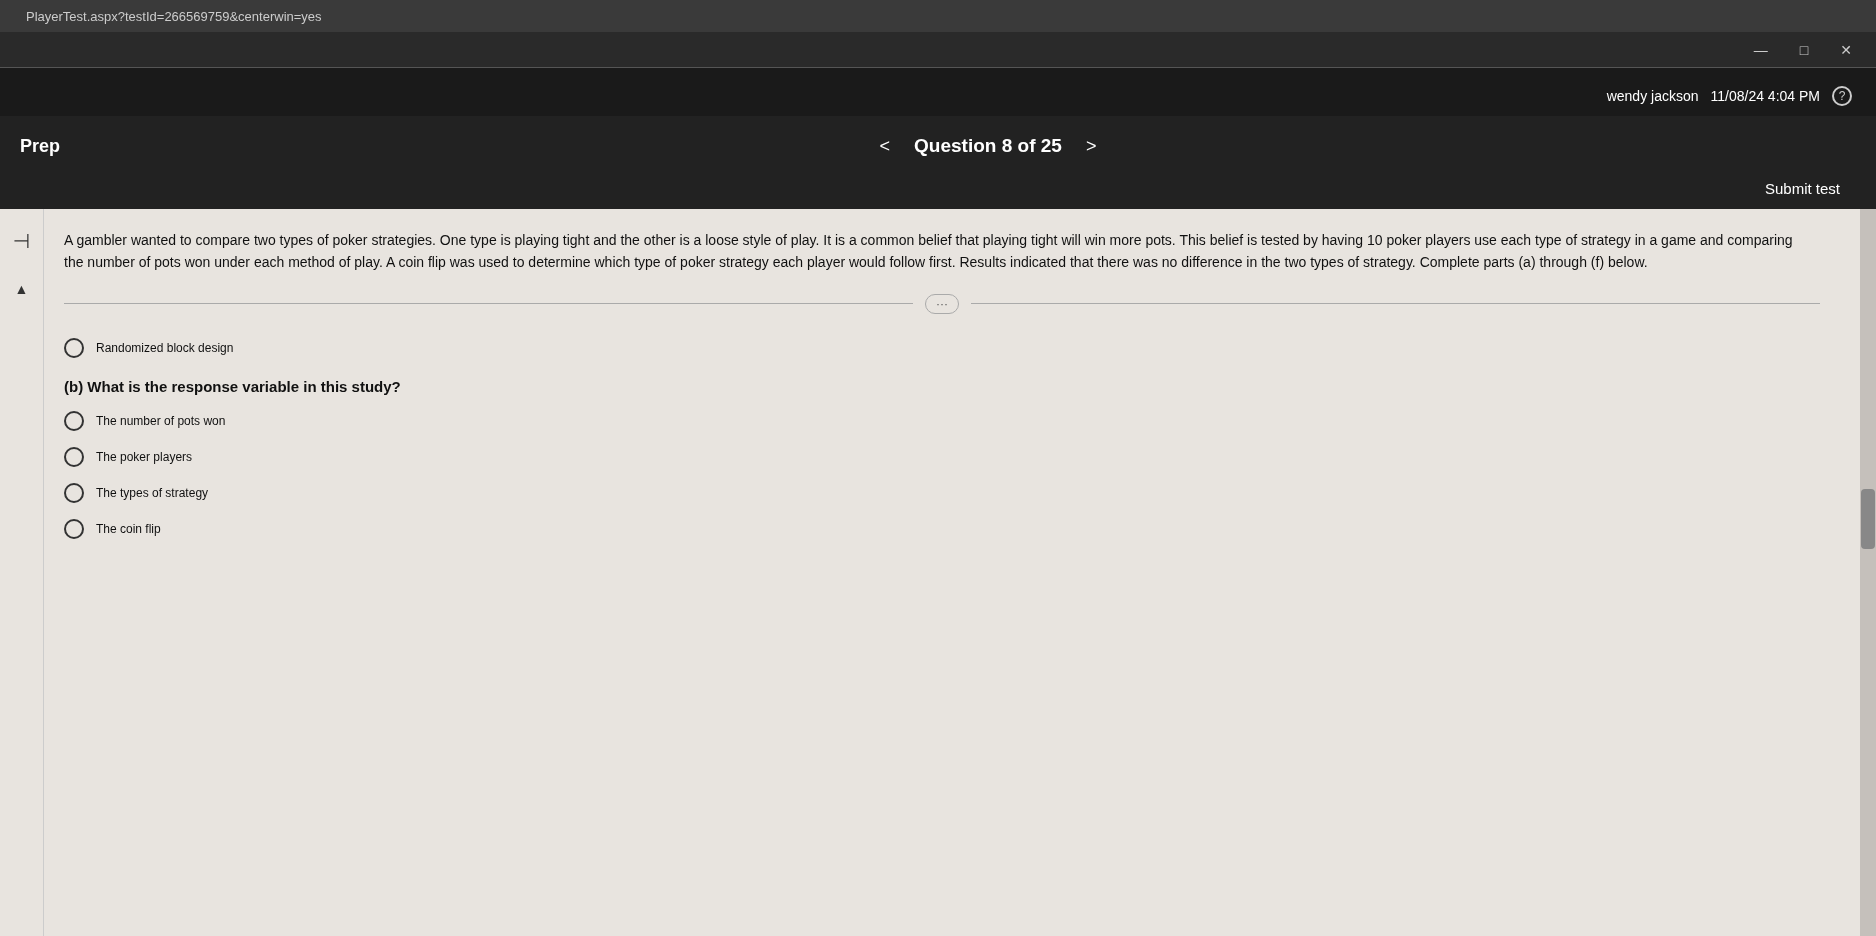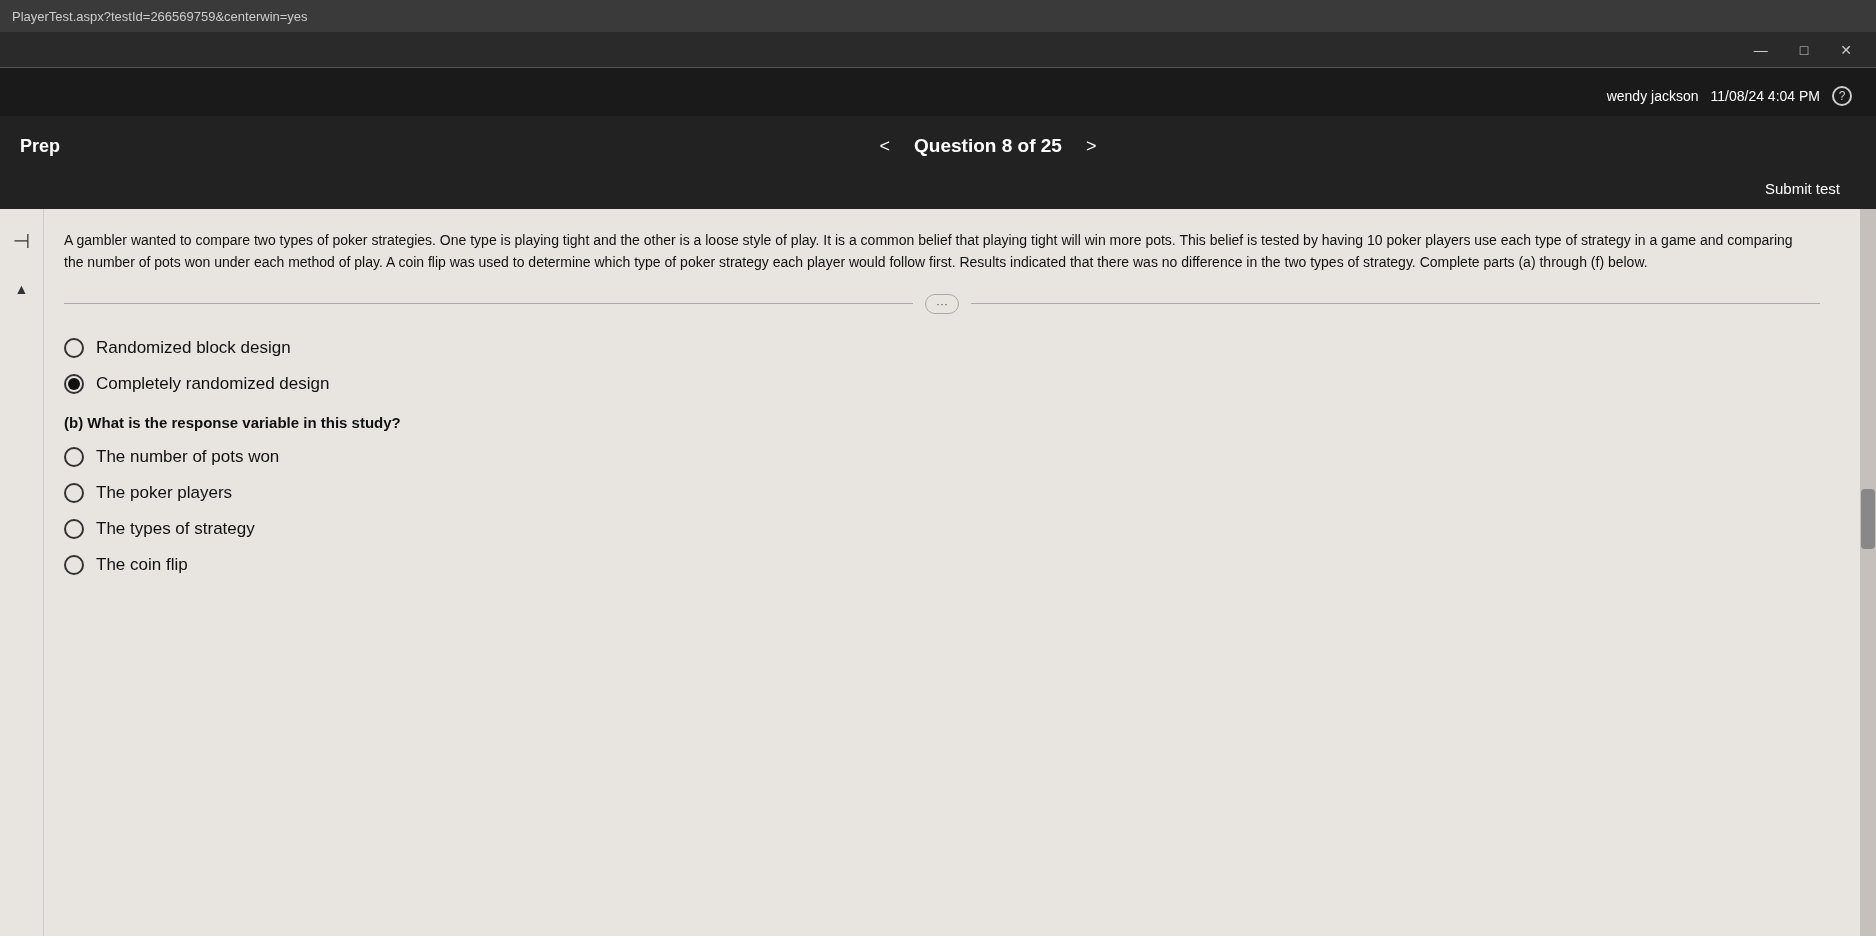--- a/index.html
+++ b/index.html
@@ -9,21 +9,21 @@
       width: 1876px;
       min-height: 936px;
       overflow-x: hidden;
     }
 
     
     .browser-bar {
       background: #3a3a3a;
       color: #ccc;
       font-size: 13px;
-      padding: 4px 12px;
+      padding: 4px 26px;
       display: flex;
       align-items: center;
       height: 32px;
       text-align: right;
     }
 
     .browser-controls {
       background: #2a2a2a;
       height: 36px;
       display: flex;
@@ -192,21 +192,21 @@
       color: #555;
       cursor: pointer;
     }
 
     
     .answer-option {
       display: flex;
       align-items: center;
       gap: 12px;
       margin-bottom: 16px;
-      font-size: 17px;
+      font-size: 12px;
       color: #111;
     }
     .radio-outer {
       width: 20px;
       height: 20px;
       border: 2px solid #333;
       border-radius: 50%;
       display: flex;
       align-items: center;
       justify-content: center;
@@ -299,26 +299,20 @@
 
     <div>
 
       <div class="answer-option">
         <div class="radio-outer">
           
         </div>
         <span>Randomized block design</span>
       </div>
 
-      <div class="answer-option">
-        <div class="radio-outer">
-          <div class="radio-inner"></div>
-        </div>
-        <span>Completely randomized design</span>
-      </div>
     </div>
 
     <div class="part-label">(b) What is the response variable in this study?</div>
 
     <div>
       <div class="answer-option">
         <div class="radio-outer"></div>
         <span>The number of pots won</span>
       </div>
       <div class="answer-option">

